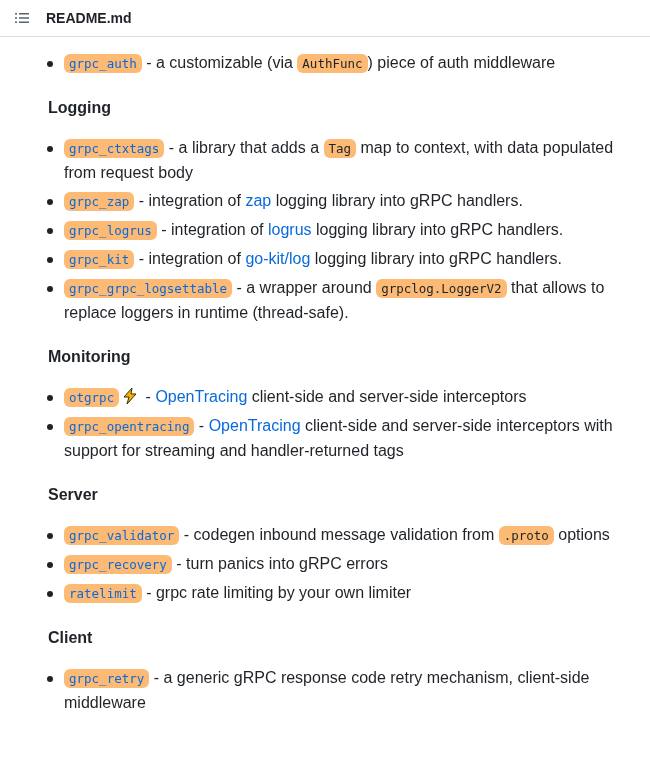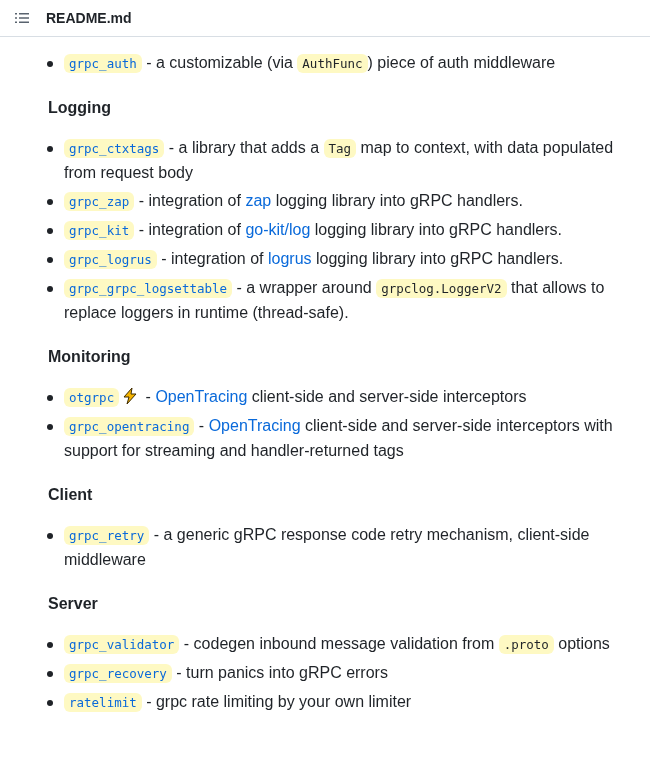--- a/index.html
+++ b/index.html
@@ -44,21 +44,21 @@
       margin: 16px;
       font-size: 16px;
       font-weight: 600;
       line-height: 24px;
     }
     .section { margin-top: 20px; }
     .section ul { }
     code {
       font-family: "DejaVu Sans Mono", "Liberation Mono", monospace;
       font-size: 12.5px;
-      background: #fef9c3;
+      background: #fdba74;
       border-radius: 6px;
       padding: 2px 5px;
       color: #1f2328;
     }
     a.code-link code { color: #0969da; }
     a { color: #0969da; text-decoration: none; }
     .bolt {
       display: inline-block;
       width: 18px; height: 18px;
       vertical-align: -3px;
@@ -94,24 +94,24 @@
   <div class="section">
     <h3>Logging</h3>
     <ul>
       <li>
         <a class="code-link"><code>grpc_ctxtags</code></a><span> - a library that adds a </span><code>Tag</code><span> map to context, with data populated from request body</span>
       </li>
       <li>
         <a class="code-link"><code>grpc_zap</code></a><span> - integration of </span><a>zap</a><span> logging library into gRPC handlers.</span>
       </li>
       <li>
-        <a class="code-link"><code>grpc_kit</code></a><span> - integration of </span><a>go-kit/log</a><span> logging library into gRPC handlers.</span>
+        <a class="code-link"><code>grpc_logrus</code></a><span> - integration of </span><a>logrus</a><span> logging library into gRPC handlers.</span>
       </li>
       <li>
-        <a class="code-link"><code>grpc_logrus</code></a><span> - integration of </span><a>logrus</a><span> logging library into gRPC handlers.</span>
+        <a class="code-link"><code>grpc_kit</code></a><span> - integration of </span><a>go-kit/log</a><span> logging library into gRPC handlers.</span>
       </li>
       <li>
         <a class="code-link"><code>grpc_grpc_logsettable</code></a><span> - a wrapper around </span><code>grpclog.LoggerV2</code><span> that allows to replace loggers in runtime (thread-safe).</span>
       </li>
     </ul>
   </div>
 
   <div class="section">
     <h3>Monitoring</h3>
     <ul>
@@ -120,35 +120,35 @@
             <path d="M11 1 L3 10 H8 L6 17 L15 7 H10 Z" fill="#f5b400" stroke="#3d2a00" stroke-width="1" stroke-linejoin="round"></path>
           </svg><span> - </span><a>OpenTracing</a><span> client-side and server-side interceptors</span>
       </li>
       <li>
         <a class="code-link"><code>grpc_opentracing</code></a><span> - </span><a>OpenTracing</a><span> client-side and server-side interceptors with support for streaming and handler-returned tags</span>
       </li>
     </ul>
   </div>
 
   <div class="section">
-    <h3>Client</h3>
-    <ul>
-      <li>
-        <a class="code-link"><code>grpc_retry</code></a><span> - a generic gRPC response code retry mechanism, client-side middleware</span>
-      </li>
-    </ul>
-  </div>
-
-  <div class="section">
     <h3>Server</h3>
     <ul>
       <li>
         <a class="code-link"><code>grpc_validator</code></a><span> - codegen inbound message validation from </span><code>.proto</code><span> options</span>
       </li>
       <li>
         <a class="code-link"><code>grpc_recovery</code></a><span> - turn panics into gRPC errors</span>
       </li>
       <li>
         <a class="code-link"><code>ratelimit</code></a><span> - grpc rate limiting by your own limiter</span>
       </li>
     </ul>
   </div>
+
+  <div class="section">
+    <h3>Client</h3>
+    <ul>
+      <li>
+        <a class="code-link"><code>grpc_retry</code></a><span> - a generic gRPC response code retry mechanism, client-side middleware</span>
+      </li>
+    </ul>
+  </div>
 </div>
 
 </body></html>

